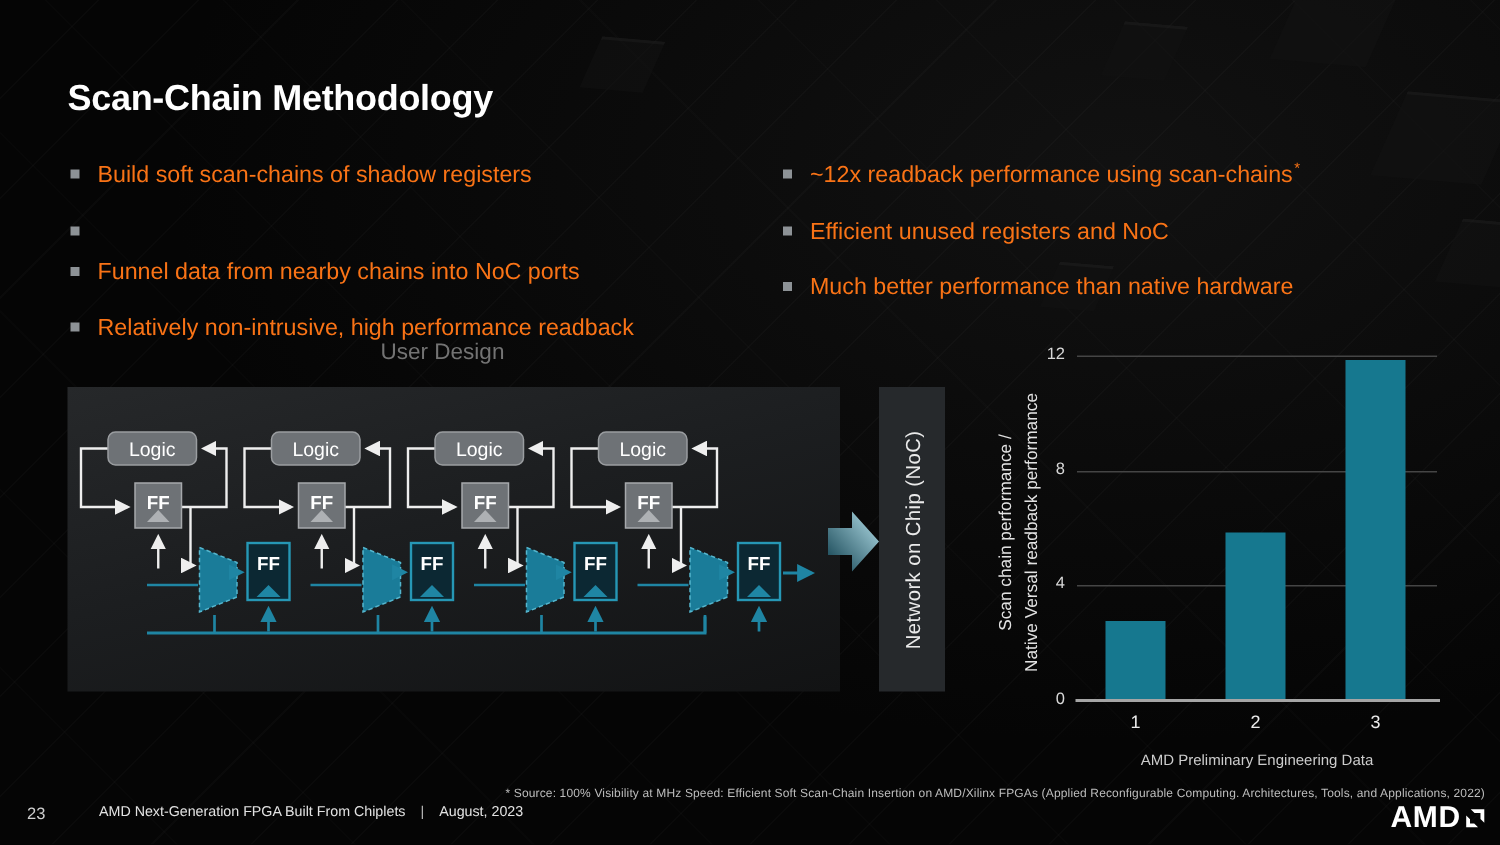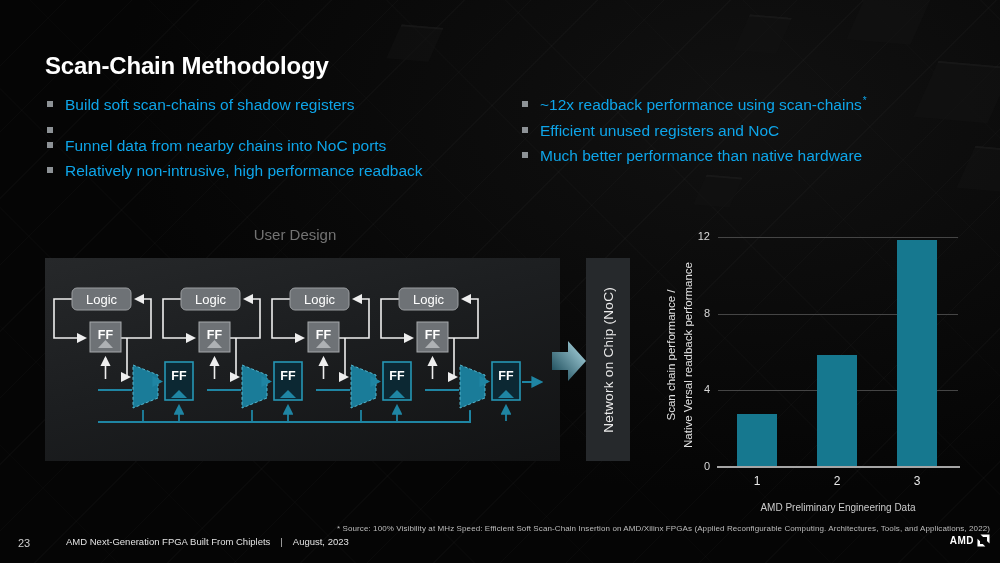--- a/index.html
+++ b/index.html
@@ -17,21 +17,21 @@
       repeating-linear-gradient(45deg, transparent 0 83px, rgba(255,255,255,0.012) 83px 84px),
       radial-gradient(ellipse at 75% 20%, rgba(40,40,40,0.35), transparent 60%);
   }
   .cube{position:absolute;background:#121212;box-shadow:inset 0 2px 0 rgba(255,255,255,0.05);transform:skew(-24deg,5deg);opacity:.6;}
 
   .title{position:absolute;left:45px;top:36px;font-size:24px;font-weight:bold;letter-spacing:-.2px;color:#ffffff;}
 
   .bullets{position:absolute;top:92px;list-style:none;margin:0;padding:0;}
   .bullets.left{left:45px;width:465px;}
   .bullets.right{left:520px;width:470px;}
-  .bullet{display:flex;align-items:flex-start;font-size:15.5px;line-height:25.5px;color:#0ea5e9;}
+  .bullet{display:flex;align-items:flex-start;font-size:15.5px;line-height:25.5px;color:#f97316;margin-top:12px;}
   .bullet .marker{flex:0 0 auto;width:6px;height:6px;background:#8d9296;margin:9px 12px 0 2px;}
   .bullet sup{font-size:10px;line-height:1;margin-left:1px;}
 
   .diagram-title{position:absolute;left:45px;top:226px;width:500px;text-align:center;font-size:15px;color:#737373;}
 
   .panel{
     position:absolute;left:45px;top:258px;width:515px;height:203px;
     background:linear-gradient(165deg,#26282a 0%,#1c1e20 45%,#121314 100%);
   }
   .noc-box{
@@ -57,21 +57,21 @@
     transform:rotate(-90deg);text-align:center;font-size:11.5px;line-height:1.5;color:#e2e2e2;
   }
   .chart .caption{position:absolute;left:68px;top:280px;width:240px;text-align:center;font-size:10px;color:#cccccc;}
 
   
   .source-note{position:absolute;right:10px;top:524px;font-size:8px;color:#bdbdbd;letter-spacing:.1px;}
   .page-number{position:absolute;left:18px;top:537px;font-size:11px;color:#cfcfcf;}
   .footer-line{position:absolute;left:66px;top:536px;font-size:9.5px;color:#e2e2e2;}
   .footer-line .sep{margin:0 10px;color:#bdbdbd;}
   .amd-logo{position:absolute;right:10px;top:534px;display:flex;align-items:center;gap:3px;}
-  .amd-logo .word{font-size:10px;font-weight:800;color:#ffffff;letter-spacing:.5px;}
+  .amd-logo .word{font-size:20px;font-weight:800;color:#ffffff;letter-spacing:.5px;}
 
   svg text{font-family:"Liberation Sans", sans-serif;}
 </style>
 </head>
 <body>
 
 <div class="bg-texture"></div>
 <div class="cube" style="left:858px;top:-10px;width:64px;height:52px;"></div>
 <div class="cube" style="left:742px;top:16px;width:42px;height:36px;"></div>
 <div class="cube" style="left:926px;top:64px;width:74px;height:56px;"></div>

